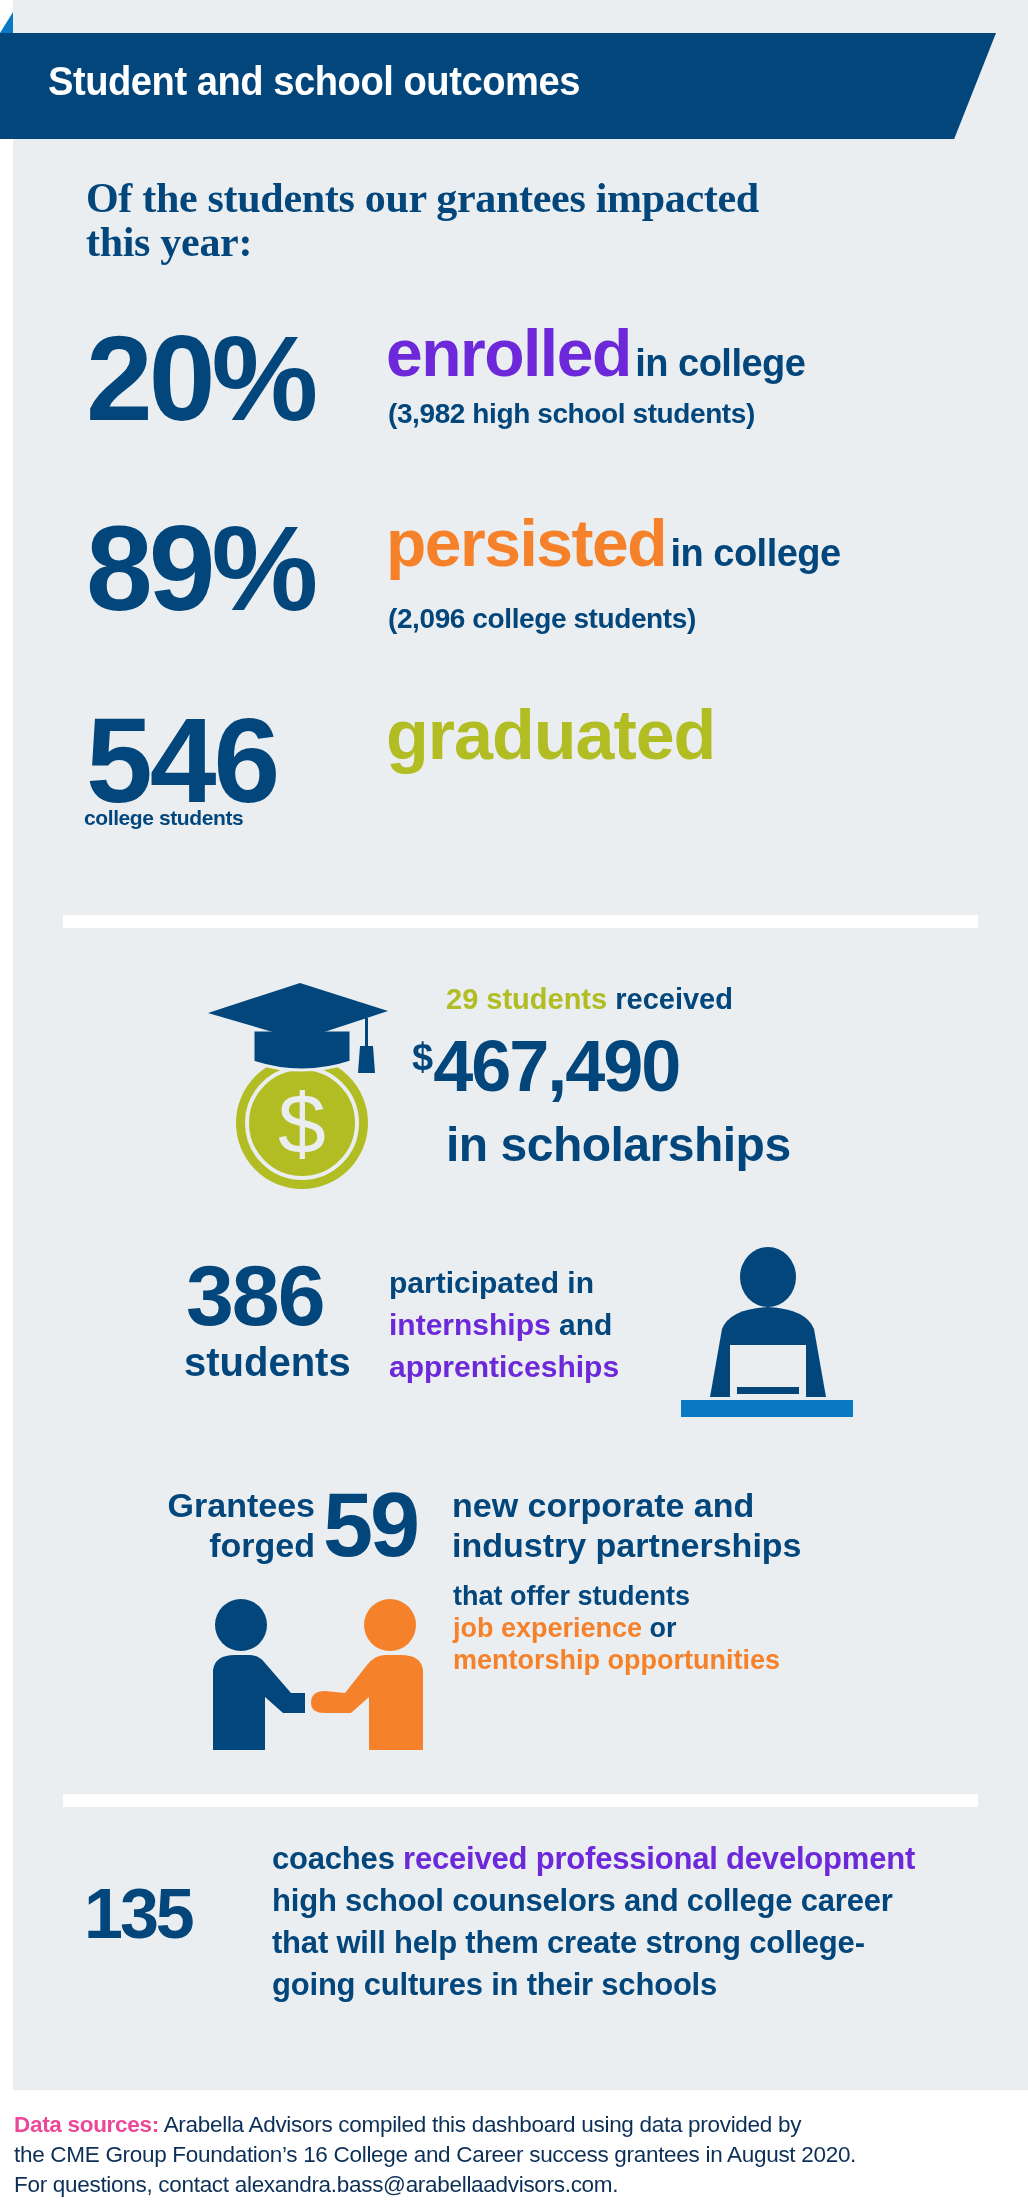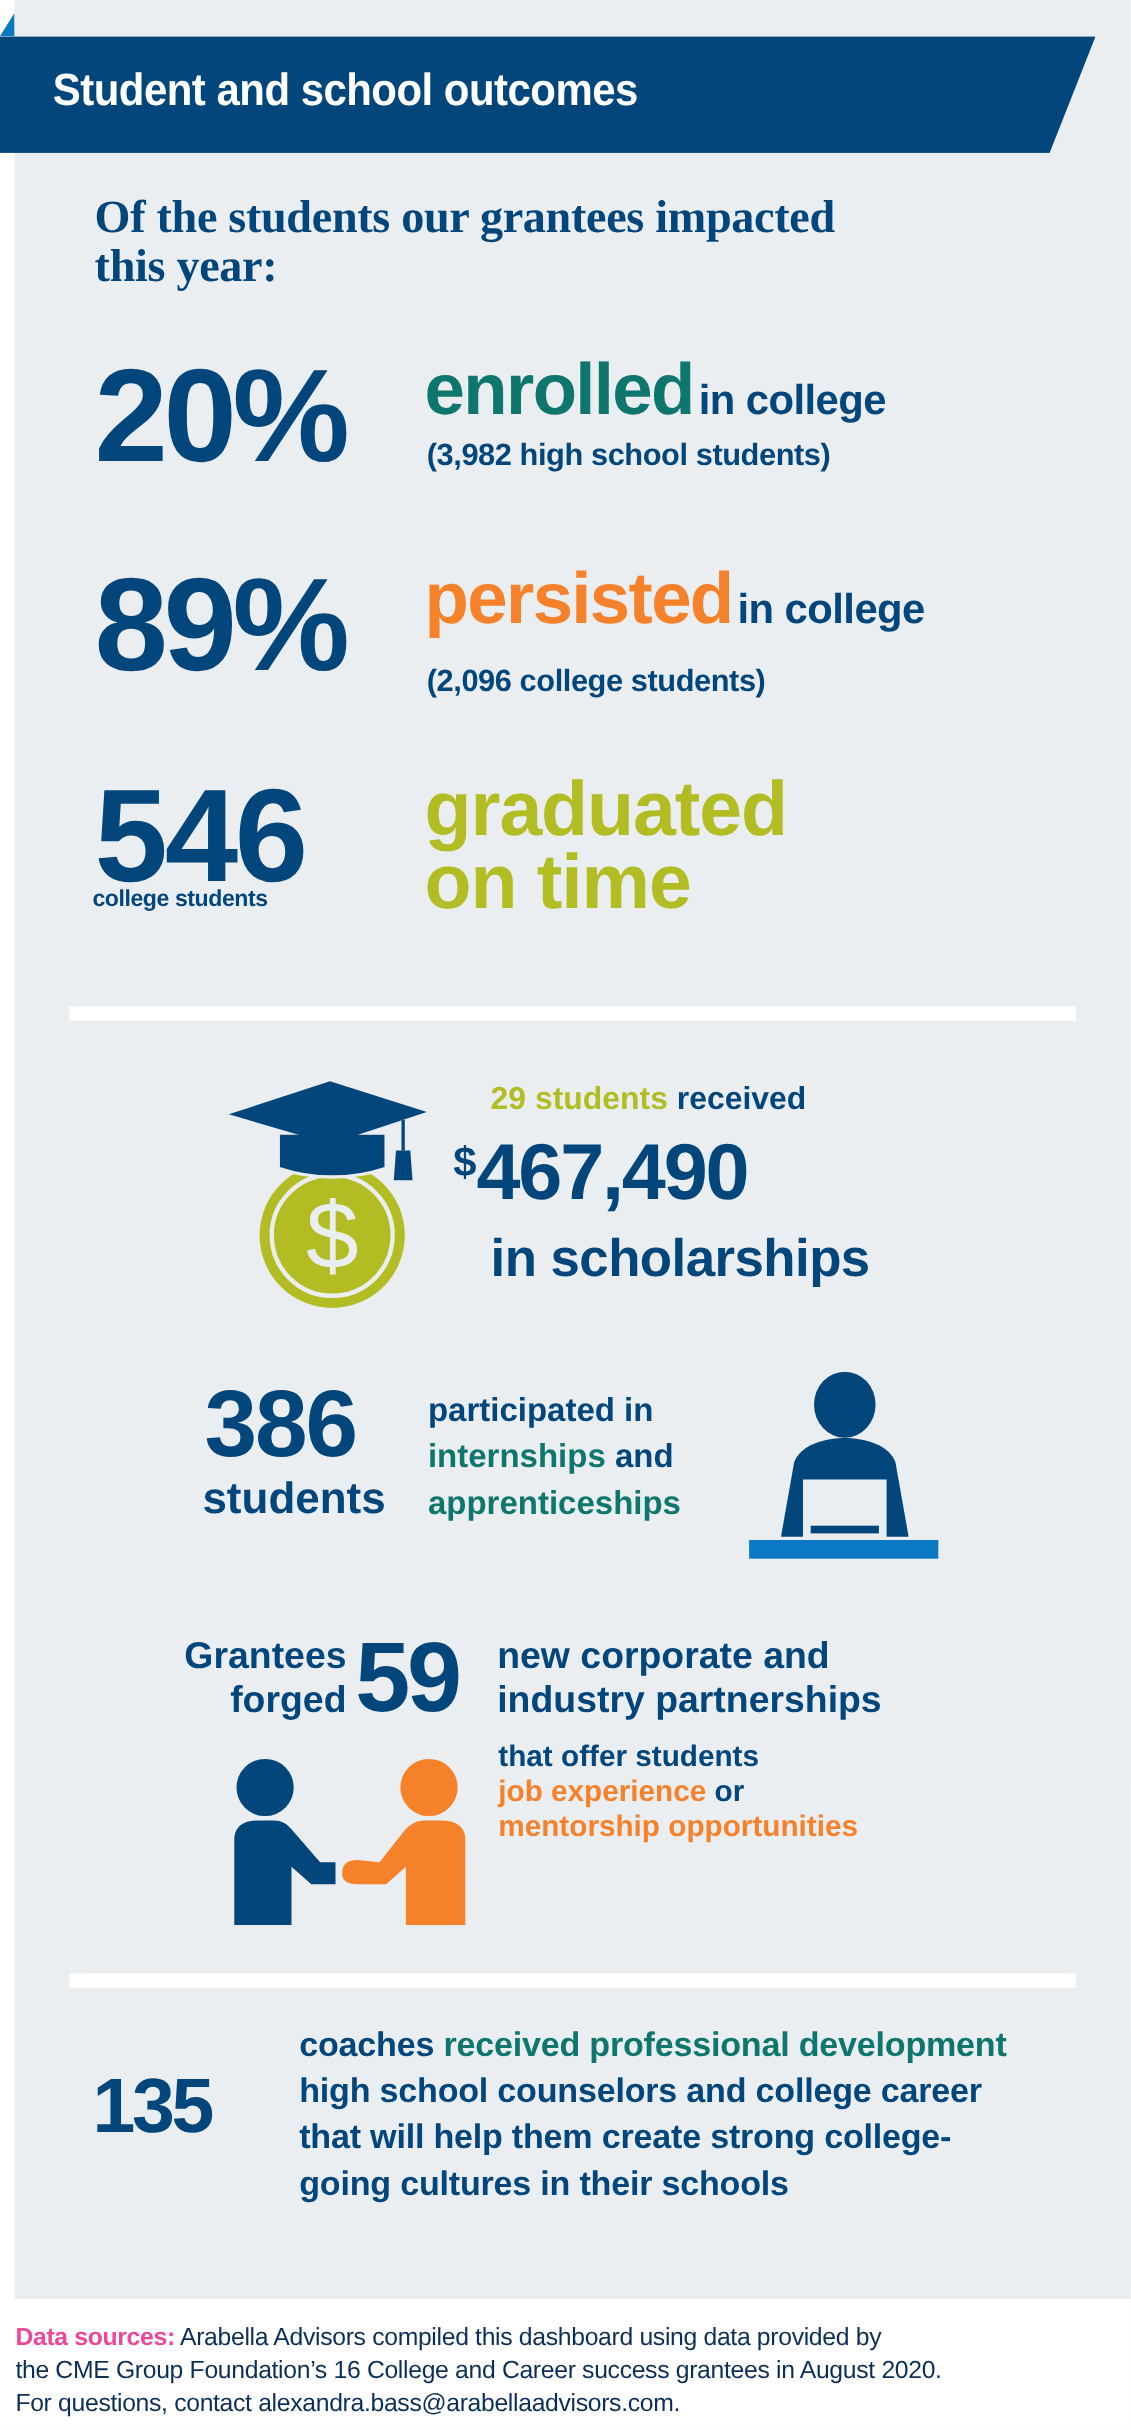--- a/index.html
+++ b/index.html
@@ -12,21 +12,21 @@
   .abs { position: absolute; white-space: nowrap; }
   .panel { position: absolute; left: 13px; top: 0; width: 1015px; height: 2090px; background: #eaeef1; }
   .accent-tri { position: absolute; left: 0; top: 12px; width: 0; height: 0;
     border-left: 13px solid transparent; border-bottom: 21px solid #0a78c2; }
   .header-band { position: absolute; left: 0; top: 33px; width: 996px; height: 106px; background: #02467c;
     clip-path: polygon(0 0, 100% 0, 95.8% 100%, 0 100%); }
   .header-title { position: absolute; left: 48px; top: 58px; font-size: 41px; font-weight: bold; color: #ffffff;
     letter-spacing: -0.5px; transform: scaleX(0.93); transform-origin: left top; }
 
   .navy { color: #02467c; }
-  .blue { color: #0f766e; }
+  .blue { color: #6d28d9; }
   .orange { color: #f5822a; }
   .green { color: #b1bd22; }
   .b { font-weight: bold; }
 
   .intro { left: 86px; top: 176px; font-size: 42px; font-weight: bold; line-height: 44px; letter-spacing: -0.3px; font-family: Liberation Serif, serif; }
   .big-pct { font-size: 120px; font-weight: bold; letter-spacing: -4px; line-height: 1; }
   .kw { font-size: 66px; font-weight: bold; line-height: 1; letter-spacing: -1.5px; }
   .kw-tail { font-size: 38px; font-weight: bold; letter-spacing: -0.5px; }
   .sub { font-size: 28px; font-weight: bold; letter-spacing: -0.4px; }
 
@@ -59,21 +59,20 @@
 <div class="abs" style="left:386px; top:510px;">
   <span class="kw orange">persisted</span>
   <span class="kw-tail navy">in college</span>
 </div>
 <div class="abs sub navy" style="left:388px; top:603px;">(2,096 college students)</div>
 
 <div class="abs big-pct navy" style="left:86px; top:700px; letter-spacing:-3px;">546</div>
 <div class="abs sub navy" style="left:84px; top:806px; font-size:21px;">college students</div>
 <div class="abs green b" style="left:386px; top:702px; font-size:70px; line-height:66px; letter-spacing:-1px;">
   <div>graduated</div>
-  <div>on time</div>
 </div>
 
 <div class="divider" style="top:915px;"></div>
 
 <svg class="abs" style="left:205px; top:978px;" width="190" height="215" viewBox="0 0 190 215">
   <circle cx="97" cy="145" r="66" fill="#b1bd22"></circle>
   <circle cx="97" cy="145" r="55" fill="none" stroke="#eaeef1" stroke-width="4"></circle>
   <text x="97" y="175" font-family="Liberation Sans, sans-serif" font-size="86" fill="#eaeef1" text-anchor="middle">$</text>
   <path d="M48 52 L48 84 Q97 100 146 84 L146 52 Z" fill="#02467c" stroke="#eaeef1" stroke-width="3"></path>
   <polygon points="3,35 95,5 183,33 95,62" fill="#02467c"></polygon>

